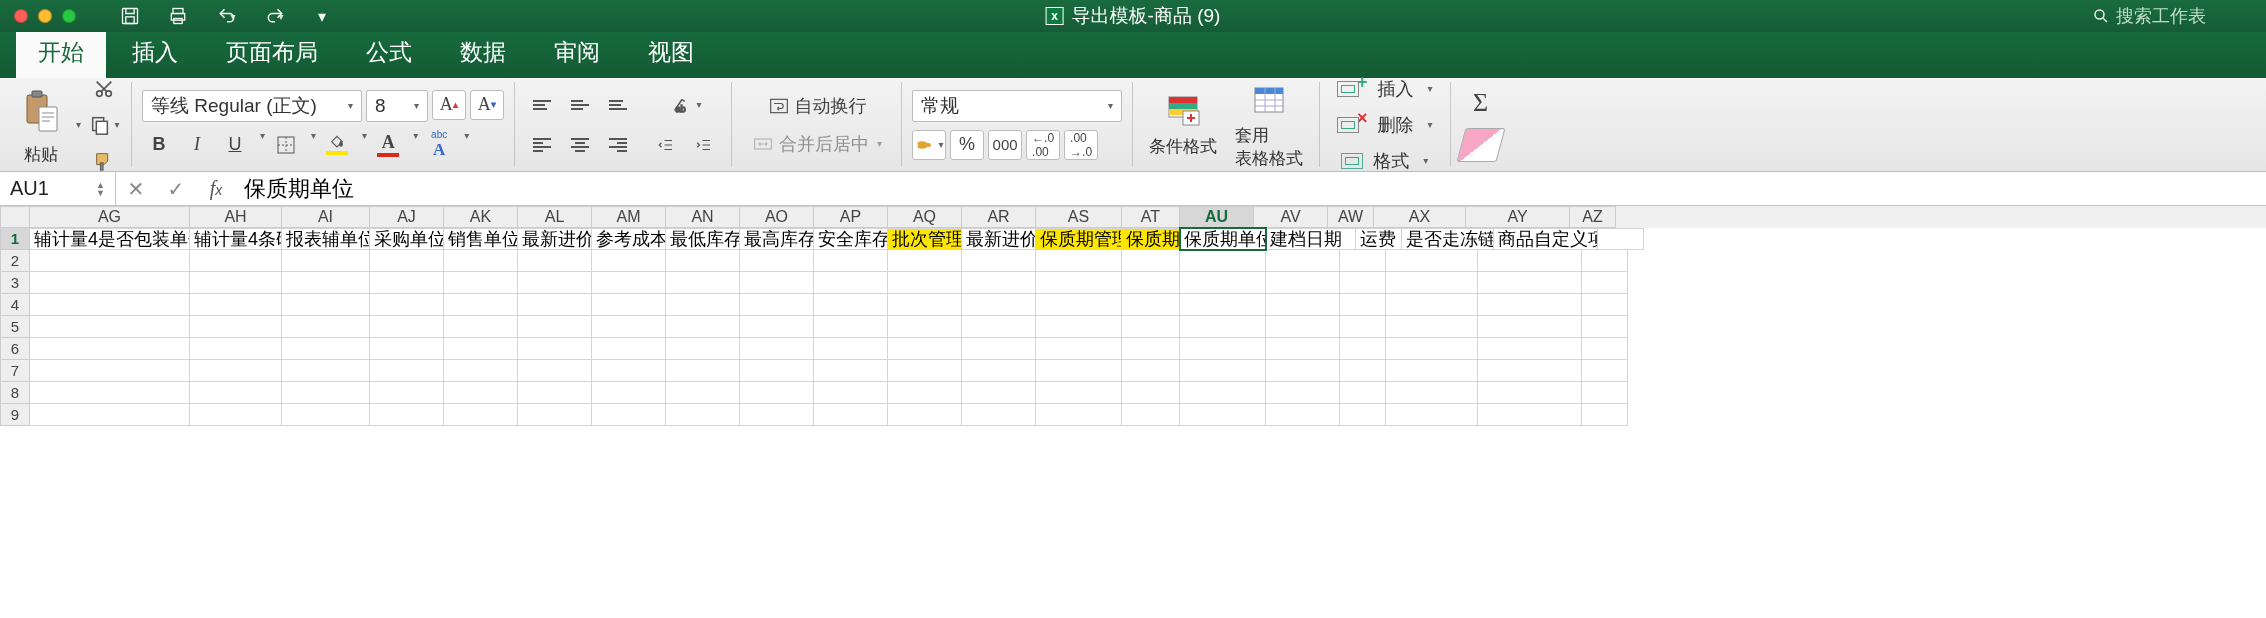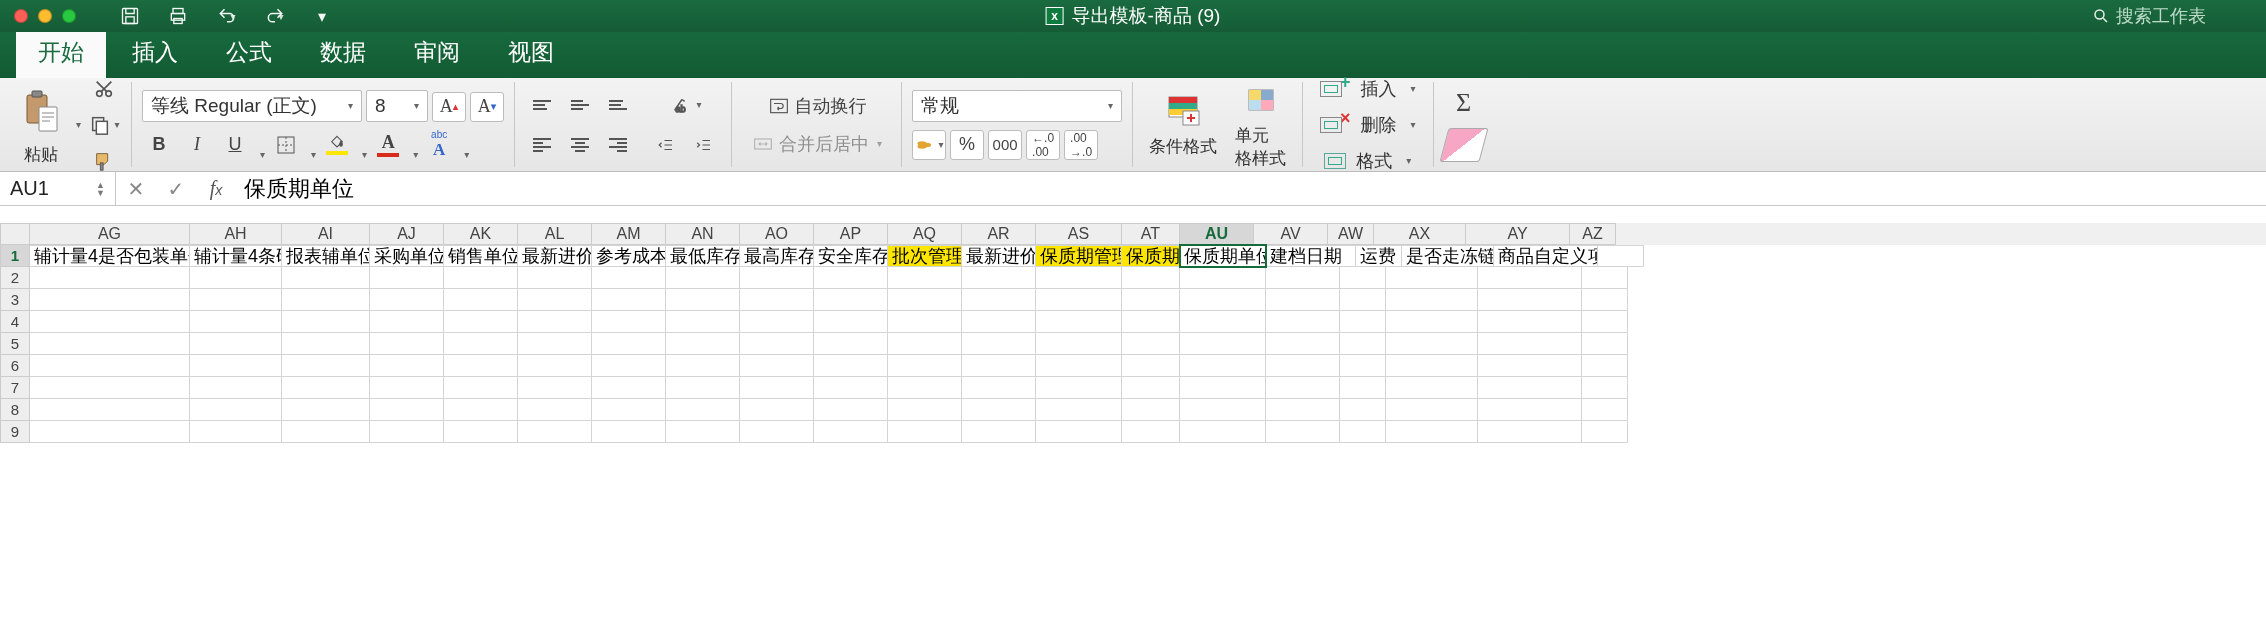--- a/index.html
+++ b/index.html
@@ -25,21 +25,21 @@
   .tab.active { background:#fafafa; color:#1a6b3f; border-radius:4px 4px 0 0; font-weight:500; }
 
   
   .ribbon { height: 94px; background: linear-gradient(#f3f3f3,#e6e6e6); border-bottom:1px solid #bcbcbc; display:flex; align-items:stretch; padding: 4px 6px; }
   .group { display:flex; align-items:center; padding: 2px 10px; border-right:1px solid #c7c7c7; gap:6px; position:relative;}
   .group:last-child { border-right:none; }
   .vstack { display:flex; flex-direction:column; align-items:center; justify-content:center; gap:2px; }
   .glabel { font-size:17px; color:#333; margin-top:2px;}
   .big-btn { width:50px; height:56px; display:flex; align-items:center; justify-content:center; border:1px solid transparent; border-radius:4px; cursor:pointer;}
   .col { display:flex; flex-direction:column; gap:6px; justify-content:center;}
-  .row { display:flex; gap:4px; align-items:flex-end;}
+  .row { display:flex; gap:4px; align-items:flex-start;}
   .rb-btn { min-width:34px; height:30px; border:1px solid transparent; border-radius:3px; display:flex; align-items:center; justify-content:center; cursor:pointer; font-size:18px; color:#444;}
   .rb-btn.box { border:1px solid #bcbcbc; background:#fff; }
   .rb-sel { height:32px; border:1px solid #bcbcbc; background:#fff; border-radius:2px; display:flex; align-items:center; padding:0 8px; font-size:19px; color:#333; cursor:pointer; gap:8px;}
   .caret { font-size:10px; color:#666; margin-left:4px;}
   .fontcolor-bar { height:4px; width:22px; margin-top:-2px;}
   .yellow { background:#ffe600; } .red { background:#d92b1c; }
   .align-ic { display:inline-flex; flex-direction:column; gap:2px;}
   .aln { width:18px; height:2px; background:#555;}
   .cells-row { display:flex; align-items:center; gap:10px; font-size:18px; color:#333;}
   .cells-ic { width:22px; height:16px; border:1px solid #888; position:relative;}
@@ -49,21 +49,21 @@
   
   .fbar { height:34px; display:flex; align-items:center; border-bottom:1px solid #c7c7c7; background:#fff;}
   .namebox { width:116px; height:100%; border-right:1px solid #c7c7c7; display:flex; align-items:center; padding:0 10px; font-size:20px; color:#222; gap:6px;}
   .namebox .spin{ margin-left:auto; display:flex; flex-direction:column; font-size:9px; color:#777; line-height:8px;}
   .fb-btn { width:40px; height:100%; display:flex; align-items:center; justify-content:center; color:#888; font-size:20px; cursor:pointer;}
   .fx { font-style:italic; font-family:"Times New Roman",serif; color:#555; font-size:20px;}
   .formula-input { flex:1; border:none; height:100%; font-size:22px; padding:0 8px; color:#000;}
 
   
   .sheet { position:relative; }
-  .colheads { display:flex; height:22px; background:#f0f0f0;margin-top:17px;}
+  .colheads { display:flex; height:22px; background:#f0f0f0;}
   .corner { width:30px; border:1px solid #ccc; background:#eee;}
   .ch { border:1px solid #ccc; border-left:none; display:flex; align-items:center; justify-content:center; font-size:16px; color:#444; background:#eee;}
   .ch.active { background:#d7d7d7; color:#156b3b; font-weight:600;}
   .rows { }
   .grow { display:flex; height:22px;}
   .rh { width:30px; border:1px solid #ccc; border-top:none; background:#eee; display:flex; align-items:center; justify-content:center; font-size:15px; color:#444;}
   .rh.active{ background:#d7d7d7; color:#156b3b; font-weight:600;}
   .cell { border-right:1px solid #d4d4d4; border-bottom:1px solid #d4d4d4; display:flex; align-items:center; justify-content:flex-start; padding:0 4px; font-size:18px; color:#000; overflow:hidden; white-space:nowrap; background:#fff;}
   .cell.hilite { background:#ffe600; }
   .cell.selected { outline:2px solid #156b3b; outline-offset:-1px; z-index:2; position:relative; background:#fff;}
@@ -119,20 +119,21 @@
         <circle cx="10" cy="10" r="6"></circle>
         <path d="M20 20l-5-5"></path>
       </svg>
     <input class="search-input" placeholder="搜索工作表" style="">
   </div>
 </div>
 
 <div class="tabs-row" id="tabs-row">
     <div class="tab active">开始</div>
     <div class="tab">插入</div>
+    <div class="tab">页面布局</div>
     <div class="tab">公式</div>
     <div class="tab">数据</div>
     <div class="tab">审阅</div>
     <div class="tab">视图</div>
   </div>
 
 <div class="ribbon">
 
   <div class="group">
     <div class="vstack">
@@ -351,28 +352,26 @@
           <rect x="4" y="6" width="28" height="6" fill="#d33"></rect>
           <rect x="4" y="12" width="28" height="6" fill="#3a8"></rect>
           <rect x="4" y="18" width="28" height="6" fill="#fc3"></rect>
           <rect x="18" y="20" width="16" height="14" fill="#fff" stroke="#888"></rect>
           <path d="M22 27h8M26 23v8" stroke="#d33" stroke-width="2"></path>
         </svg>
       <div class="glabel">条件格式</div>
     </div>
     <div class="vstack" style="cursor:pointer;padding:0 6px">
       <svg width="36" height="40" viewBox="0 0 36 40">
-          <rect x="6" y="10" width="24" height="20" fill="#fff" stroke="#888"></rect>
-          <rect x="6" y="10" width="12" height="10" fill="#f7d96b"></rect>
-          <rect x="18" y="10" width="12" height="10" fill="#8ac"></rect>
-          <rect x="6" y="20" width="12" height="10" fill="#bde"></rect>
-          <rect x="18" y="20" width="12" height="10" fill="#fab"></rect>
+          <rect x="4" y="8" width="28" height="24" fill="#fff" stroke="#888"></rect>
+          <rect x="4" y="8" width="28" height="6" fill="#4a88d8"></rect>
+          <path d="M4 20h28M4 26h28M14 8v24M24 8v24" stroke="#aac"></path>
         </svg>
-      <div class="glabel" style="white-space:pre">单元
-格样式</div>
+      <div class="glabel" style="white-space:pre">套用
+表格格式</div>
     </div>
   </div>
 
   <div class="group">
     <div class="col" style="gap:6px">
       <div class="cells-row rb-btn" style="width:auto;padding:0 6px">
           <span class="cells-ic"></span>
           <span style="color:#3a8;font-weight:bold;margin-left:-12px;margin-top:-12px">+</span>
           <span>插入</span>
           <span class="caret">▾</span>

